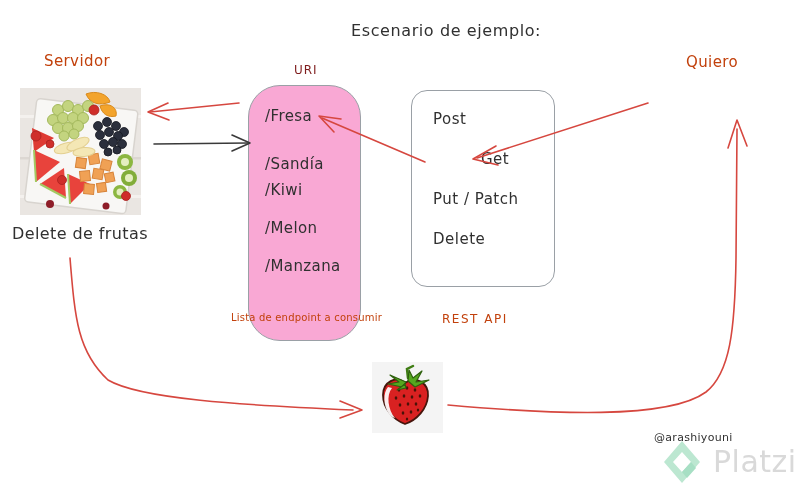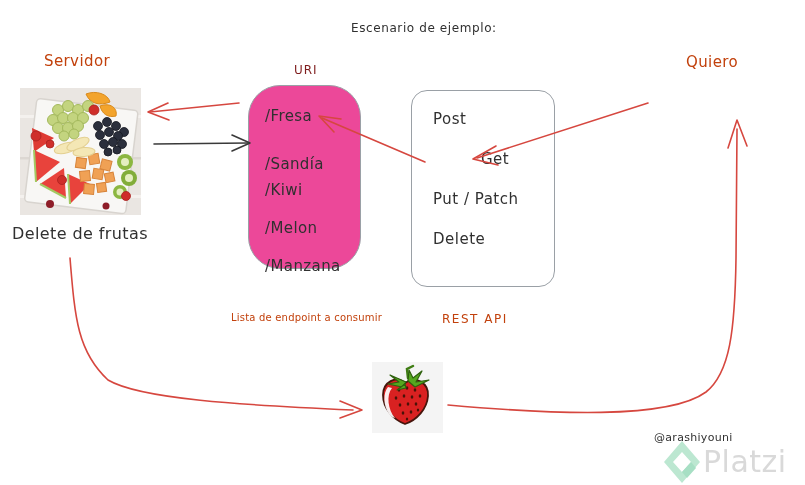--- a/index.html
+++ b/index.html
@@ -5,51 +5,51 @@
   html,body{margin:0;padding:0;background:#ffffff;}
   #canvas{
     position:relative;width:805px;height:485px;background:#ffffff;
     overflow:hidden;font-family:"DejaVu Sans",sans-serif;color:#303030;
   }
   .abs{position:absolute;white-space:nowrap;}
   .hand{font-family:"DejaVu Sans",sans-serif;letter-spacing:.4px;}
   .red{color:#c2410c;}
   .gray{color:#7f1d1d;}
 
-  .title{left:351px;top:21px;font-size:12px;letter-spacing:.6px;}
+  .title{left:351px;top:21px;font-size:16px;letter-spacing:.6px;}
   .servidor{left:44px;top:52px;font-size:15px;}
   .cliente{left:686px;top:53px;font-size:15px;}
   .quiero{left:653px;top:92px;font-size:15px;}
   .plato{left:12px;top:224px;font-size:16px;}
   .uri-label{left:294px;top:63px;font-size:12px;letter-spacing:1px;}
   .lista-caption{left:231px;top:312px;font-size:10px;letter-spacing:.2px;}
   .restapi-caption{left:442px;top:312px;font-size:12px;letter-spacing:1.5px;}
 
   .uri-box{
-    left:248px;top:85px;width:113px;height:184px;box-sizing:border-box;
-    border:1.5px solid #9aa0a6;border-radius:32px;background:#ec4899;
+    left:248px;top:85px;width:113px;height:256px;box-sizing:border-box;
+    border:1.5px solid #9aa0a6;border-radius:32px;background:#f9a8d4;
   }
   .uri-box .item{position:absolute;left:16px;font-size:15px;letter-spacing:.4px;}
   .uri-box .i0{top:21px;} .uri-box .i1{top:58px;margin-top:11px;} .uri-box .i2{top:95px;}
   .uri-box .i3{top:133px;} .uri-box .i4{top:171px;}
 
   .api-box{
     left:411px;top:90px;width:144px;height:197px;box-sizing:border-box;
     border:1.5px solid #9aa0a6;border-radius:16px;background:#fff;
   }
   .api-box .item{position:absolute;left:21px;font-size:15px;letter-spacing:.5px;}
   .api-box .m0{top:19px;} .api-box .m1{top:59px;margin-left:48px;} .api-box .m2{top:99px;} .api-box .m3{top:139px;}
 
   .fruit-photo{left:20px;top:88px;width:121px;height:127px;}
   .strawberry-img{left:372px;top:362px;width:71px;height:71px;}
 
   .return-note{left:322px;top:443px;width:150px;text-align:center;font-size:10px;line-height:13px;white-space:normal;}
   .credit{left:654px;top:431px;font-size:11px;letter-spacing:.3px;}
 
-  .watermark{left:664px;top:441px;display:flex;align-items:center;gap:3px;}
+  .watermark{left:664px;top:441px;display:flex;align-items:center;gap:13px;}
   .watermark .wm-text{font-size:30px;font-weight:500;color:#d9d9d9;letter-spacing:.5px;line-height:42px;}
 
   #arrows{position:absolute;left:0;top:0;width:805px;height:485px;pointer-events:none;}
 </style>
 </head>
 <body>
 
 <div id="canvas">
 
   <div class="abs hand title">Escenario de ejemplo:</div>

